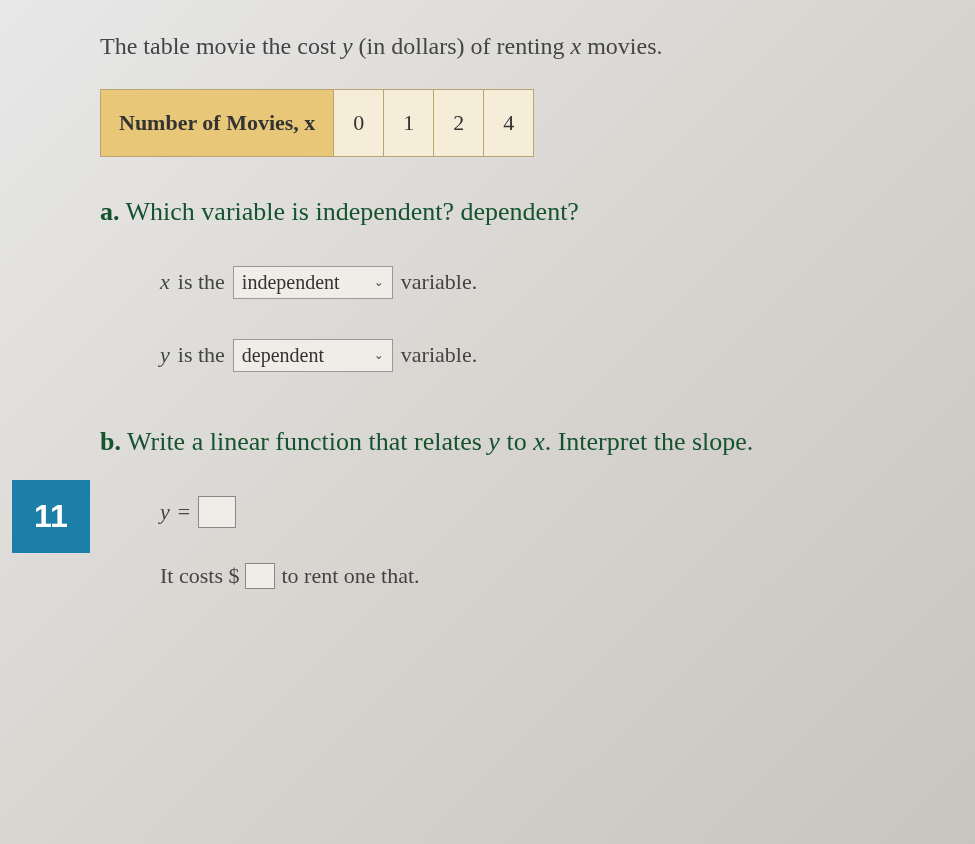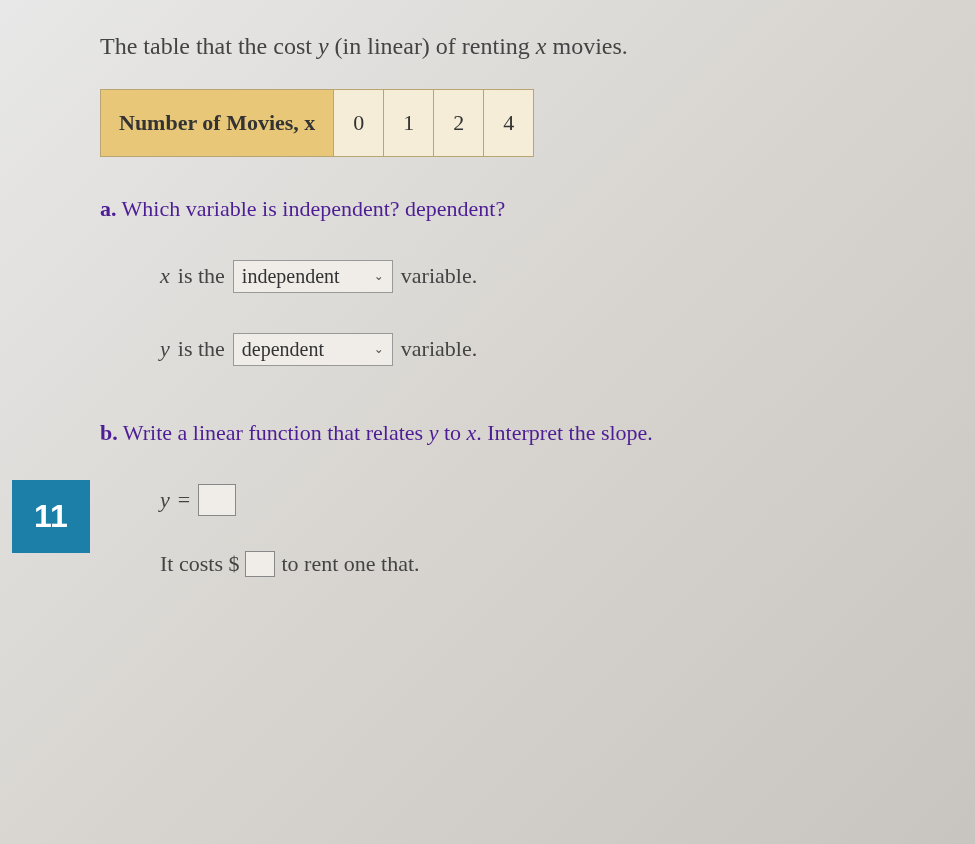--- a/index.html
+++ b/index.html
@@ -41,22 +41,22 @@
       font-weight: bold;
       text-align: left;
       padding: 20px 18px;
       min-width: 150px;
     }
     .data-table .data-cell {
       background: #f5edd8;
       width: 50px;
     }
     .sub-question {
-      font-size: 22px;
-      color: #4c1d95;
+      font-size: 26px;
+      color: #14532d;
       margin-bottom: 35px;
       line-height: 1.5;
     }
     .sub-question strong { font-weight: bold; }
     .answer-line {
       margin-left: 60px;
       margin-bottom: 40px;
       font-size: 22px;
       color: #444;
       display: flex;
@@ -126,21 +126,21 @@
     }
   </style>
 </head>
 <body>
 
 <div class="question-badge">11</div>
 
 <div class="content">
 
   <p class="problem-text">
-    <span>The table that the cost </span><span class="math-var">y</span><span> (in linear) of renting </span><span class="math-var">x</span><span> movies.</span>
+    <span>The table movie the cost </span><span class="math-var">y</span><span> (in dollars) of renting </span><span class="math-var">x</span><span> movies.</span>
   </p>
 
   <table class="data-table">
     <tbody>
         <tr>
       <td class="row-header">Number of Movies, x</td>
       <td class="data-cell">0</td>
       <td class="data-cell">1</td>
       <td class="data-cell">2</td>
       <td class="data-cell">4</td>

